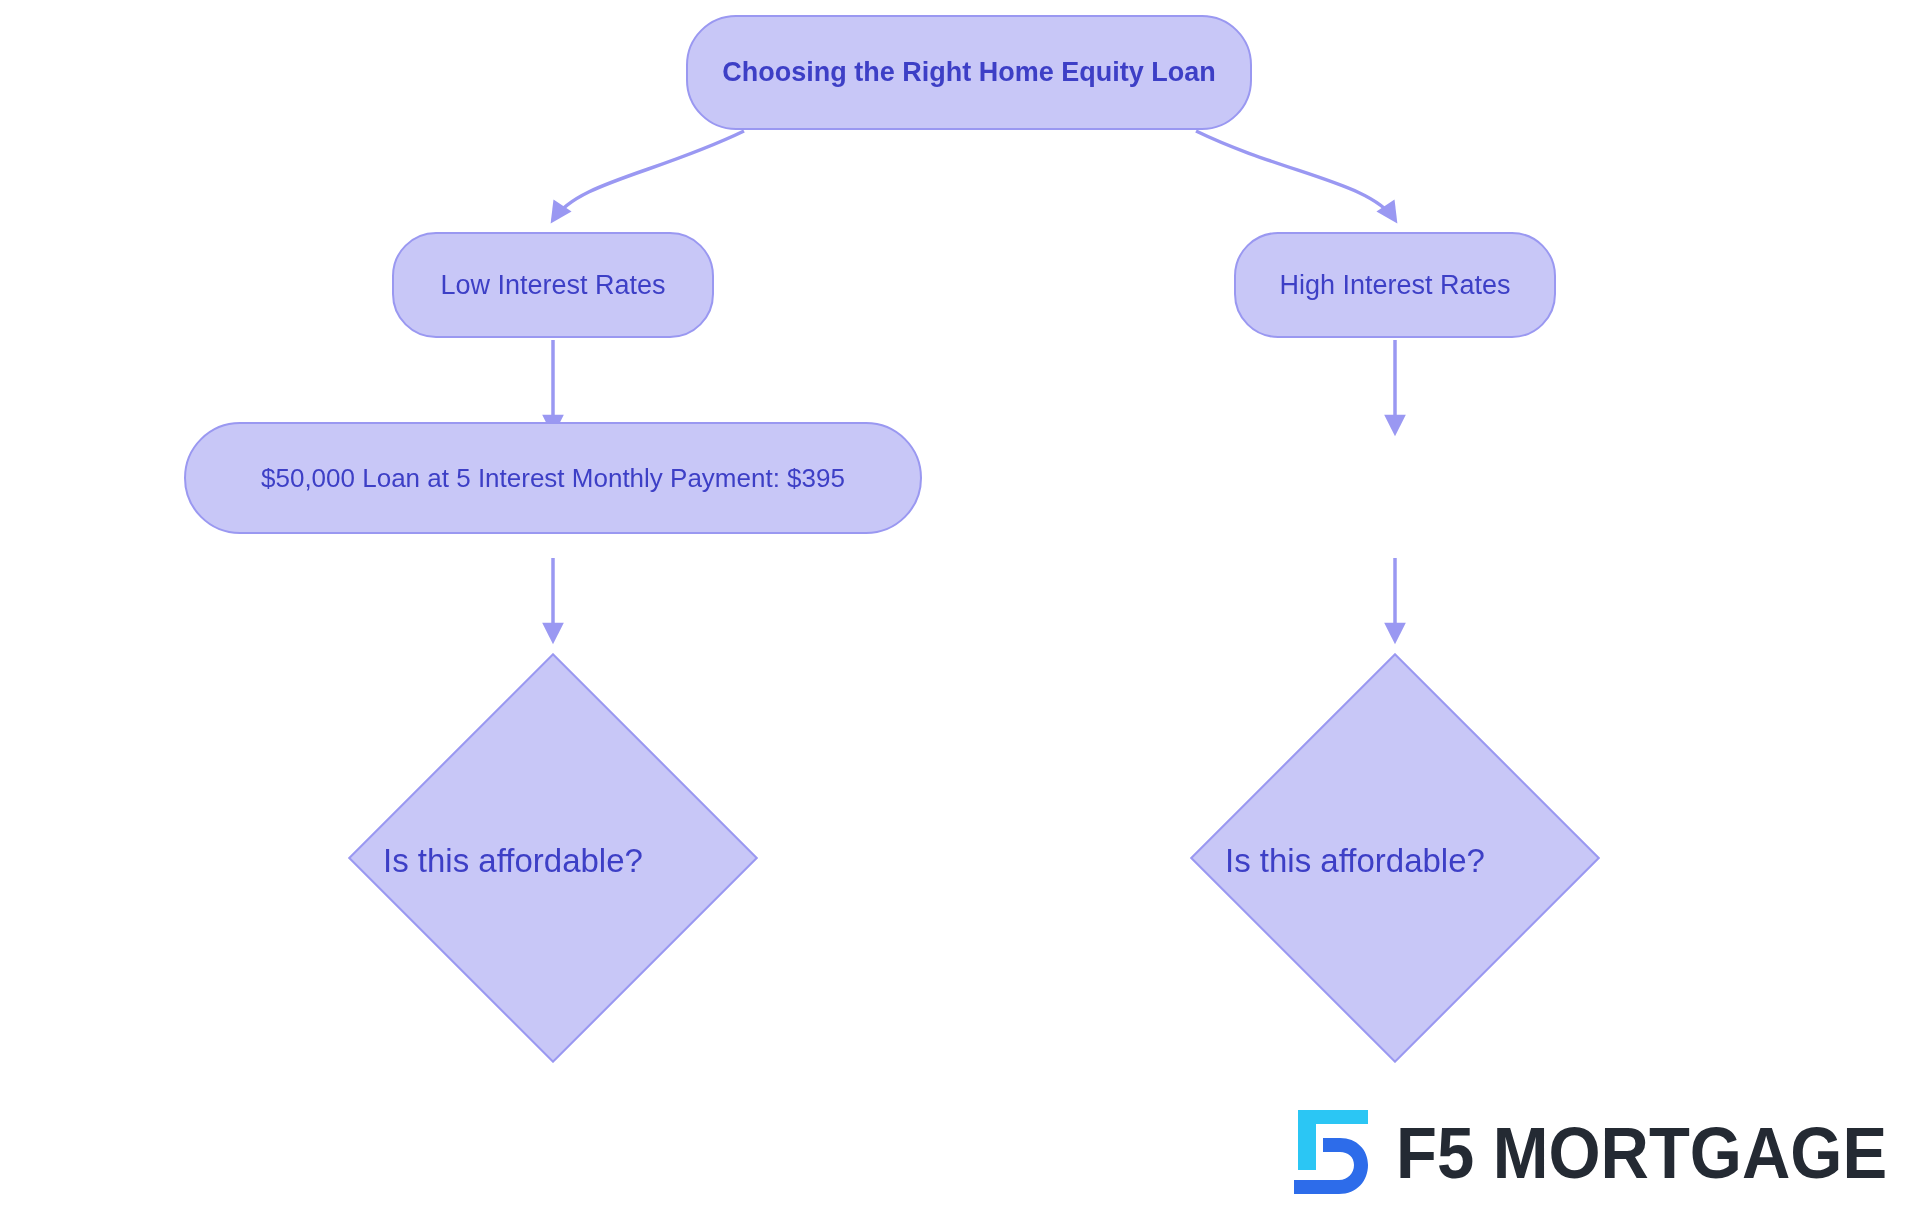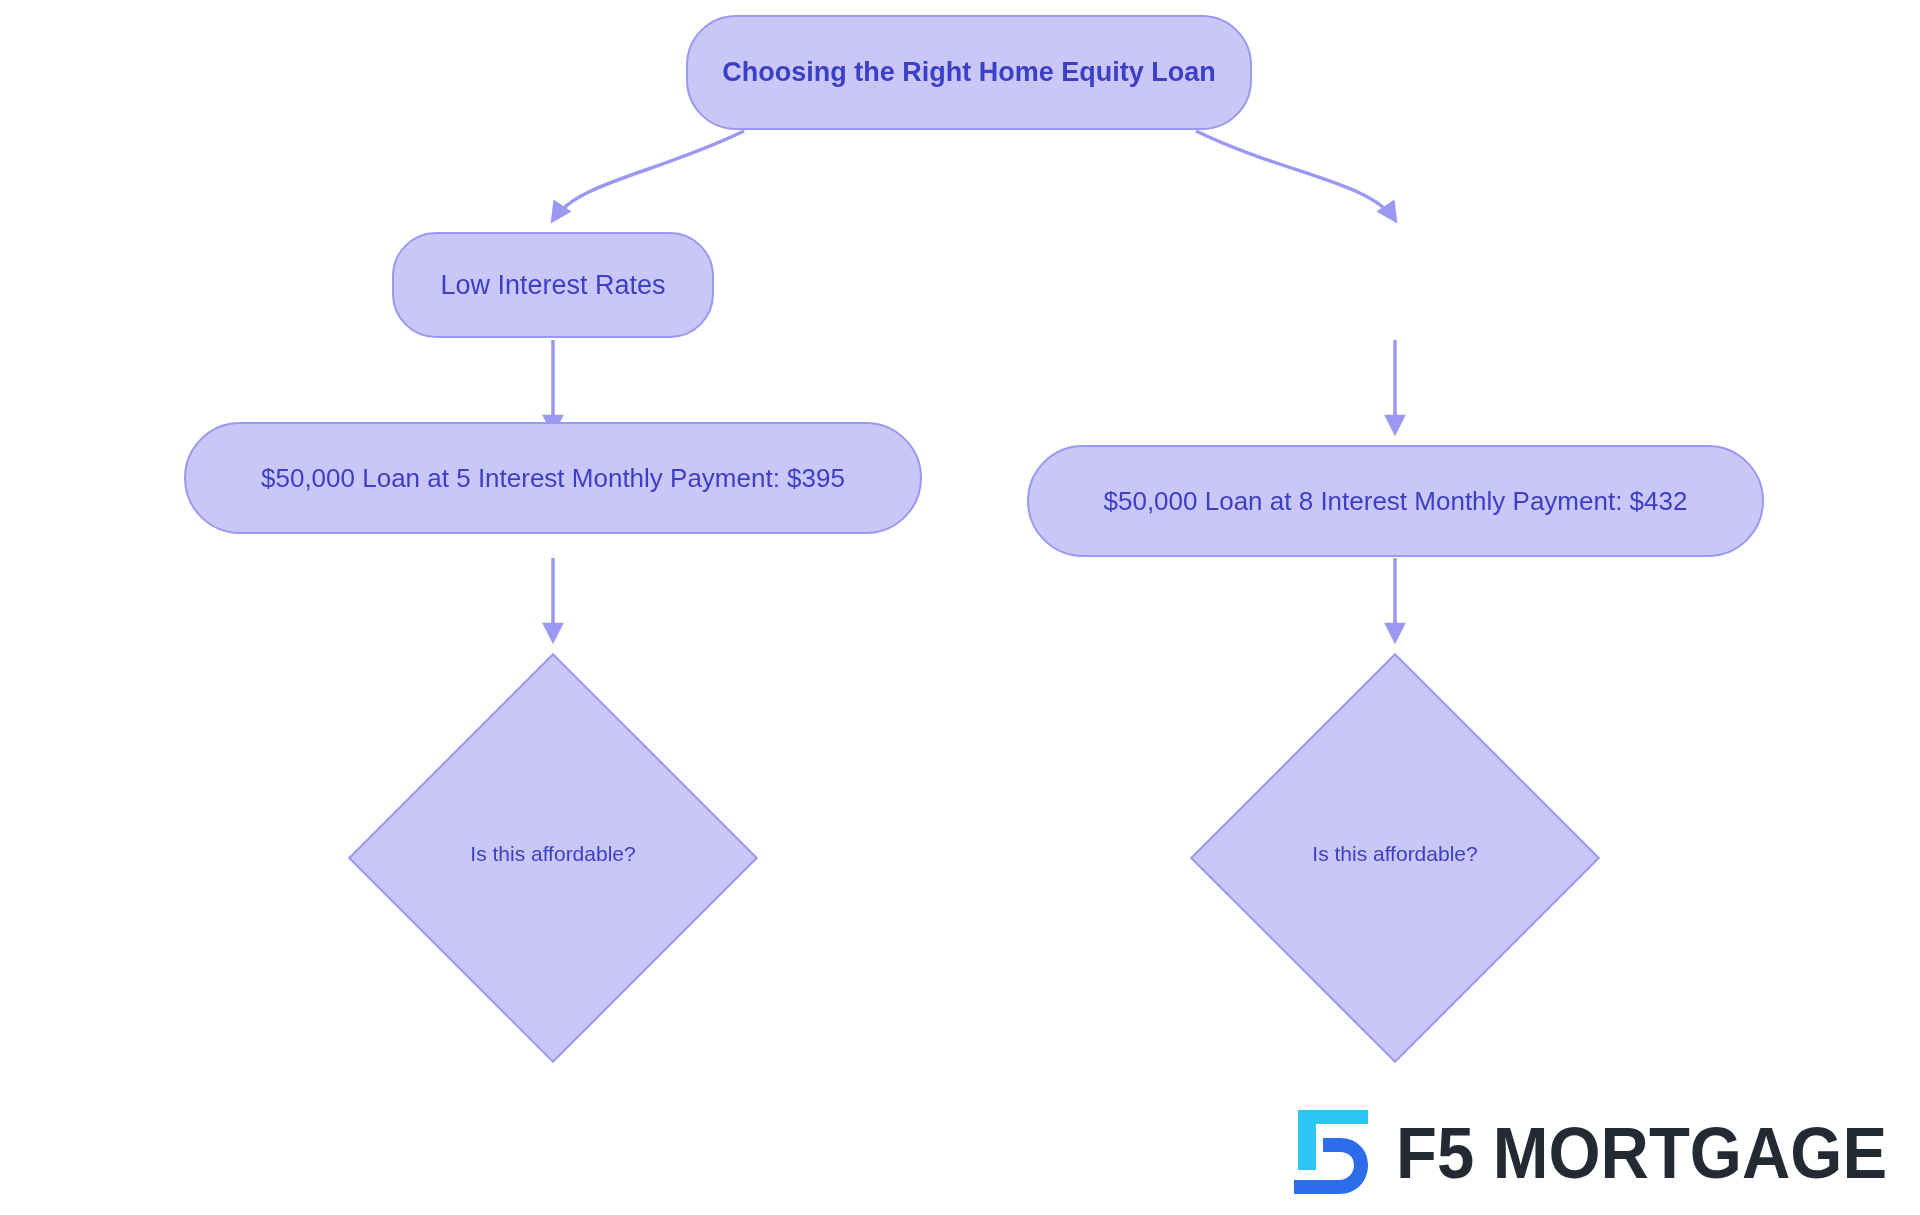--- a/index.html
+++ b/index.html
@@ -43,23 +43,23 @@
     width:290px;height:290px;
     background:var(--node-fill);
     border:2px solid var(--node-border);
     transform:rotate(45deg);
   }
   .diamond-left{left:408px;top:713px;}
   .diamond-right{left:1250px;top:713px;}
   .diamond-label{
     position:absolute;
     width:340px;
-    text-align:center;
+    text-align:left;
     color:var(--node-text);
-    font-size:21px;
+    font-size:33px;
     white-space:nowrap;
   }
   .diamond-label-left{left:383px;top:842px;}
   .diamond-label-right{left:1225px;top:842px;}
   .logo{
     position:absolute;left:1294px;top:1110px;
     display:flex;align-items:center;gap:26px;
   }
   .logo-text{
     color:var(--logo-dark);
@@ -91,28 +91,28 @@
   </svg>
 
   <div class="node node-root">
     <span>Choosing the Right Home Equity Loan</span>
   </div>
 
   <div class="node node-cond-left">
     <span>Low Interest Rates</span>
   </div>
 
+  <div class="node node-cond-right">
+    <span>High Interest Rates</span>
+  </div>
 
   <div class="node node-detail node-detail-left">
     <span>$50,000 Loan at 5 Interest Monthly Payment: $395</span>
   </div>
 
-  <div class="node node-detail node-detail-right">
-    <span>$50,000 Loan at 8 Interest Monthly Payment: $432</span>
-  </div>
 
   <div class="diamond diamond-left"></div>
   <div class="diamond-label diamond-label-left">Is this affordable?</div>
 
   <div class="diamond diamond-right"></div>
   <div class="diamond-label diamond-label-right">Is this affordable?</div>
 
   <div class="logo">
     <svg width="76" height="86" viewBox="0 0 76 86">
       <path fill="var(--logo-cyan)" d="M4,0 H74 V14 H22 V60 H4 Z"></path>

